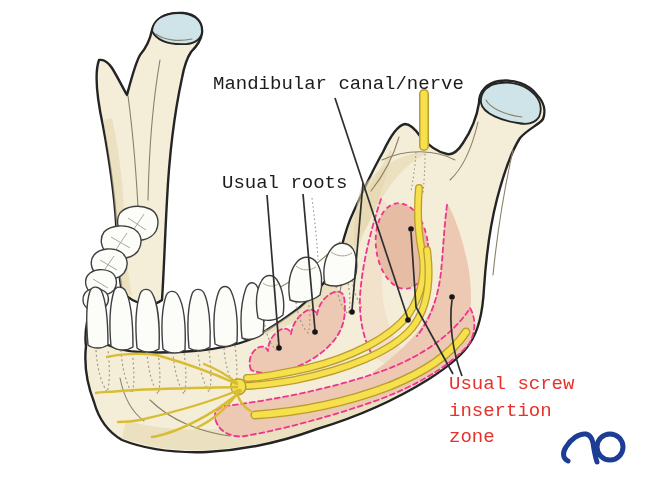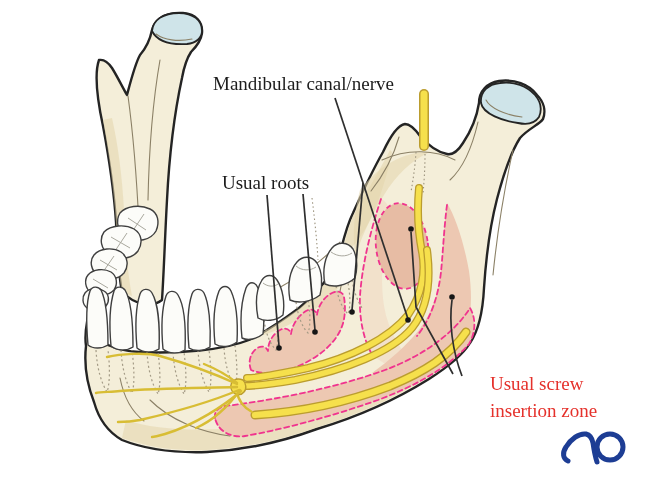--- a/index.html
+++ b/index.html
@@ -1,22 +1,22 @@
 <!DOCTYPE html>
 <html style="--ink: #1c1c1c; --red: #e5312b; --blue: #1d3d94; --outline: #242424; --bone: #f4eed9; --bone-shade: #e3d6ac; --cartilage: #cfe4e9; --cline: #8b8066; --tooth: #fcfcf9; --tooth-line: #3f3f3f; --root: #a39a85; --nerve: #f6e04c; --nerve-dark: #bb9d2f; --nerve-branch: #d8bd34; --pink: #edc8b2; --pink-deep: #e7bca4; --dash: #f0348e; --pointer: #2f2f2f;"><head>
 <meta charset="utf-8">
 <style>
   html,body{margin:0;padding:0;background:#fff;}
   .stage{
     position:relative;width:665px;height:493px;background:#fff;overflow:hidden;
-    font-family:Liberation Serif, serif;
+    font-family:Liberation Mono, monospace;
   }
   .stage svg{position:absolute;left:0;top:0;}
   .lbl{position:absolute;font-size:19px;line-height:1.4;color:var(--ink,#1c1c1c);white-space:nowrap;}
-  .lbl.red{color:var(--red,#e5312b);white-space:normal;width:152px;margin-left:41px;}
+  .lbl.red{color:var(--red,#e5312b);white-space:normal;width:152px;}
   .ao{position:absolute;left:560px;top:430px;width:70px;height:40px;}
 
   
   .bone{fill:var(--bone,#f4eed9);stroke:var(--outline,#242424);stroke-width:2.4;stroke-linejoin:round;}
   .shade{fill:var(--bone-shade,#e3d6ac);opacity:.55;stroke:none;}
   .cart{fill:var(--cartilage,#cfe4e9);stroke:var(--outline,#242424);stroke-width:1.8;stroke-linejoin:round;}
   .cline{fill:none;stroke:var(--cline,#8b8066);stroke-width:1.1;stroke-linecap:round;}
   .dotted{fill:none;stroke:#9b927d;stroke-width:1.1;stroke-dasharray:1.5 2.6;}
   .zone{fill:var(--pink,#edc8b2);stroke:none;}
   .zdash{fill:var(--pink,#edc8b2);stroke:var(--dash,#f0348e);stroke-width:1.8;stroke-dasharray:5 3.5;stroke-linecap:round;stroke-linejoin:round;}

